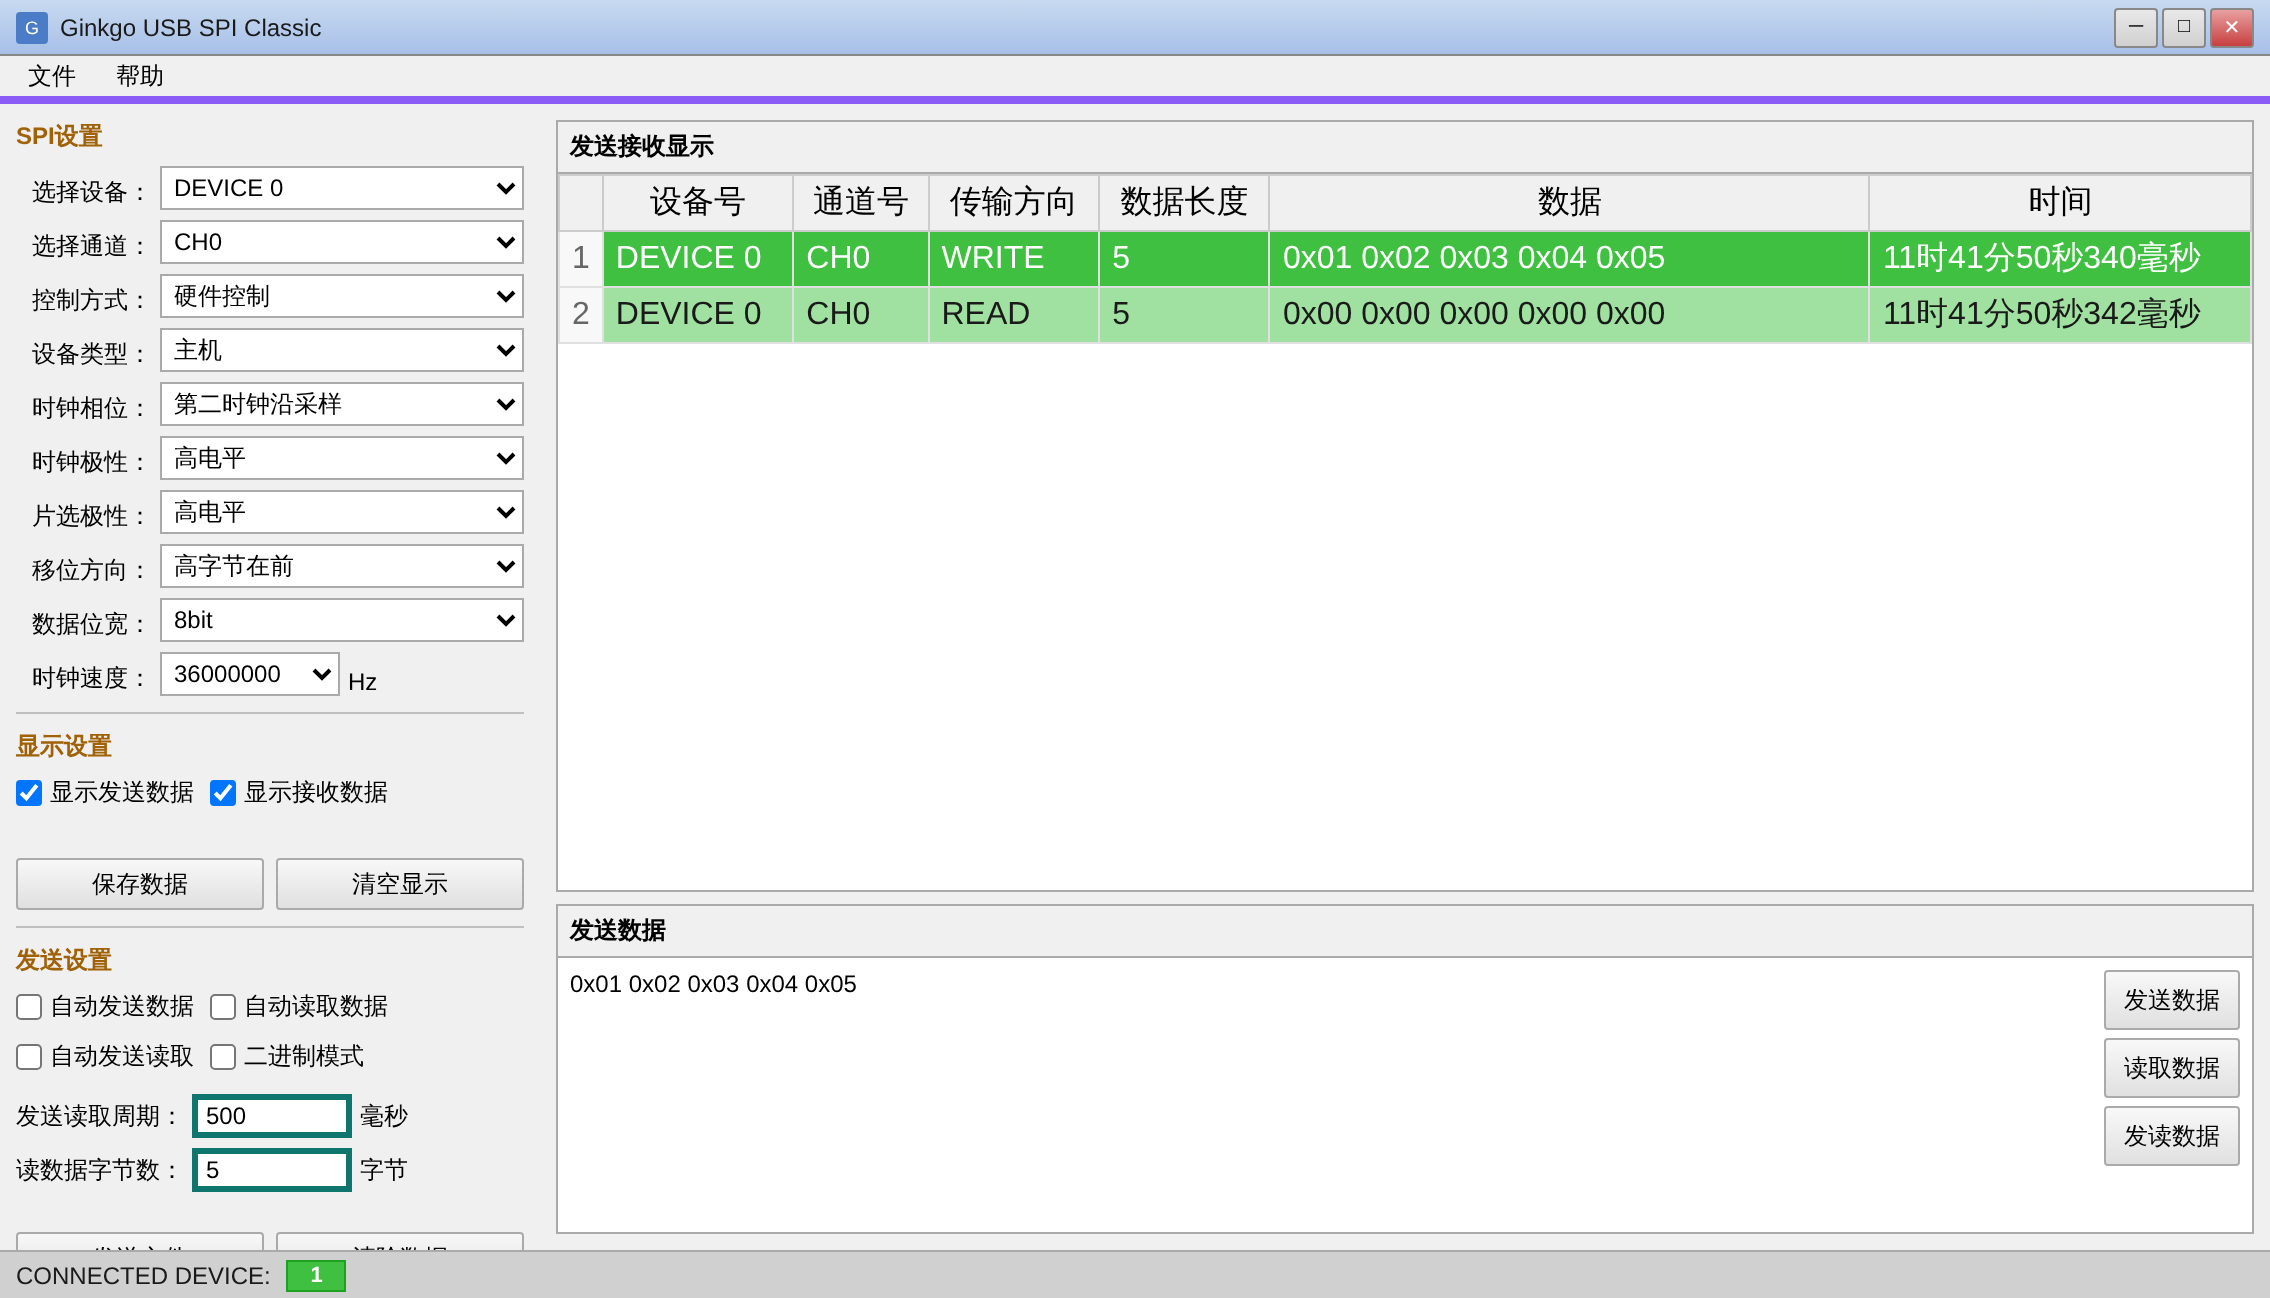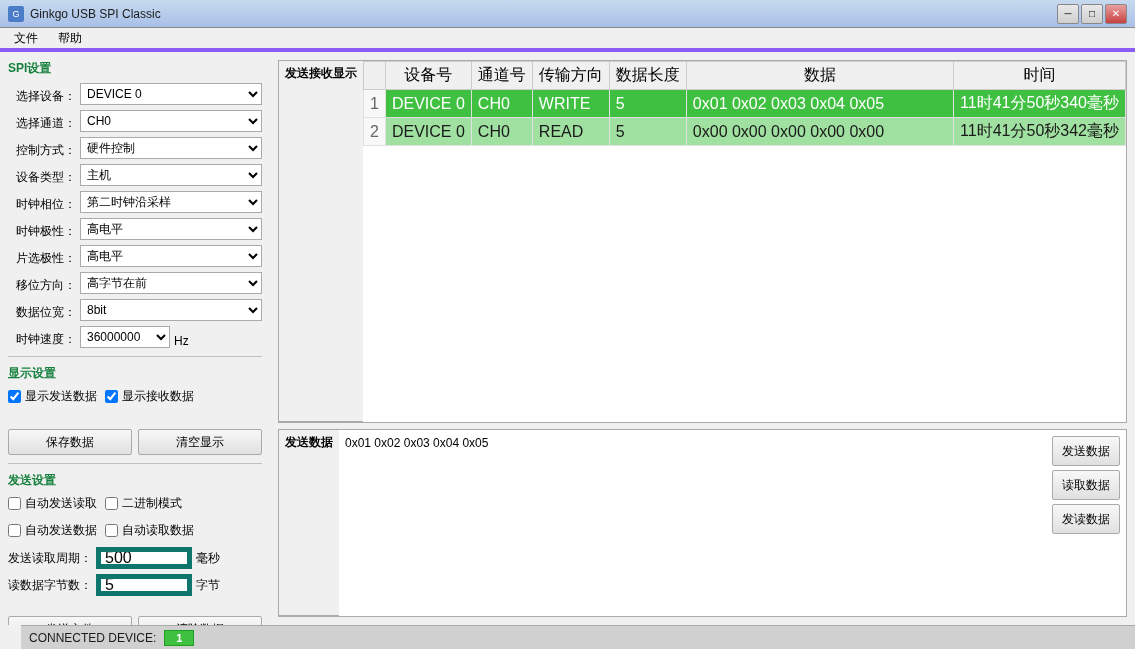--- a/index.html
+++ b/index.html
@@ -85,21 +85,21 @@
       flex: 1;
       padding: 8px;
       display: flex;
       flex-direction: column;
       gap: 6px;
     }
     .section-title {
       font-size: 12px;
       font-weight: bold;
       margin-bottom: 6px;
-      color: #15803d;
+      color: #a16207;
     }
     .form-row {
       display: flex;
       align-items: flex-end;
       margin-bottom: 5px;
     }
     .form-label {
       width: 72px;
       font-size: 12px;
       text-align: right;
@@ -145,21 +145,21 @@
       border: none;
       border-top: 1px solid #c0c0c0;
       margin: 8px 0;
     }
     
     .table-section {
       background: white;
       border: 1px solid #aaa;
       flex: 1;
       display: flex;
-      flex-direction: row;
+      flex-direction: column;
       min-height: 0;
     }
     .table-section-title {
       font-size: 12px;
       font-weight: bold;
       padding: 4px 6px;
       background: #f0f0f0;
       border-bottom: 1px solid #aaa;
     }
     .table-container {
@@ -194,23 +194,23 @@
       color: white;
     }
     .row-read {
       background: #a0e0a0;
       color: #1a1a1a;
     }
     
     .send-section {
       background: white;
       border: 1px solid #aaa;
-      height: 188px;
-      display: flex;
-      flex-direction: row;
+      height: 165px;
+      display: flex;
+      flex-direction: column;
     }
     .send-section-title {
       font-size: 12px;
       font-weight: bold;
       padding: 4px 6px;
       background: #f0f0f0;
       border-bottom: 1px solid #aaa;
     }
     .send-content {
       flex: 1;
@@ -240,21 +240,20 @@
       font-family: "SimSun", "宋体", sans-serif;
     }
     .status-bar {
       background: #d0d0d0;
       height: 24px;
       display: flex;
       align-items: center;
       padding: 0 8px;
       border-top: 1px solid #aaa;
       gap: 8px;
-      margin-left: 21px;
     }
     .status-label {
       font-size: 12px;
       color: #1a1a1a;
     }
     .status-indicator {
       width: 30px;
       height: 16px;
       background: #40c040;
       border: 1px solid #20a020;
@@ -269,24 +268,24 @@
       display: flex;
       align-items: center;
       margin-bottom: 5px;
       gap: 4px;
     }
     .send-read-label {
       font-size: 12px;
       white-space: nowrap;
     }
     .send-read-input {
-      width: 96px;
+      width: 80px;
       height: 22px;
-      font-size: 16px;
-      border: 5px solid #0f766e;
+      font-size: 12px;
+      border: 3px solid #0f766e;
       background: white;
       padding: 0 4px;
     }
     .send-read-unit {
       font-size: 12px;
       white-space: nowrap;
     }
   </style>
 </head>
 <body>
@@ -403,39 +402,39 @@
 
     <div class="btn-row">
       <button class="btn">保存数据</button>
       <button class="btn">清空显示</button>
     </div>
 
     <hr class="divider">
 
     <div class="section-title">发送设置</div>
 
+    <div style="display:flex; gap:8px; margin-bottom:4px;">
+      <div class="checkbox-row">
+        <input type="checkbox" style="">
+        <span>自动发送数据</span>
+      </div>
+      <div class="checkbox-row">
+        <input type="checkbox" style="">
+        <span>自动读取数据</span>
+      </div>
+    </div>
+
     <div style="display:flex; gap:8px; margin-bottom:6px;">
       <div class="checkbox-row">
         <input type="checkbox" style="">
         <span>自动发送读取</span>
       </div>
       <div class="checkbox-row">
         <input type="checkbox" style="">
         <span>二进制模式</span>
-      </div>
-    </div>
-
-    <div style="display:flex; gap:8px; margin-bottom:4px;">
-      <div class="checkbox-row">
-        <input type="checkbox" style="">
-        <span>自动发送数据</span>
-      </div>
-      <div class="checkbox-row">
-        <input type="checkbox" style="">
-        <span>自动读取数据</span>
       </div>
     </div>
 
     <div class="send-read-row">
       <span class="send-read-label">发送读取周期：</span>
       <input type="text" class="send-read-input" value="500" style="">
       <span class="send-read-unit">毫秒</span>
     </div>
 
     <div class="send-read-row">

